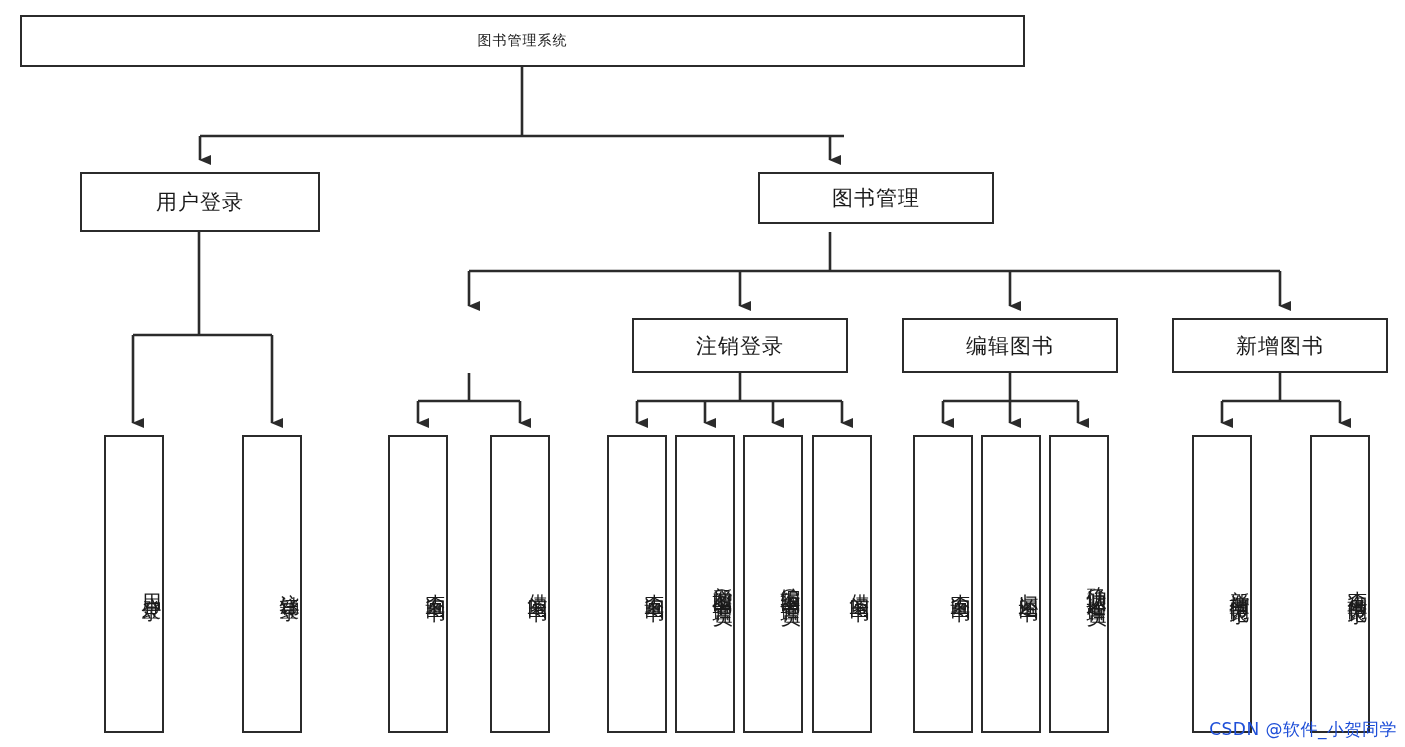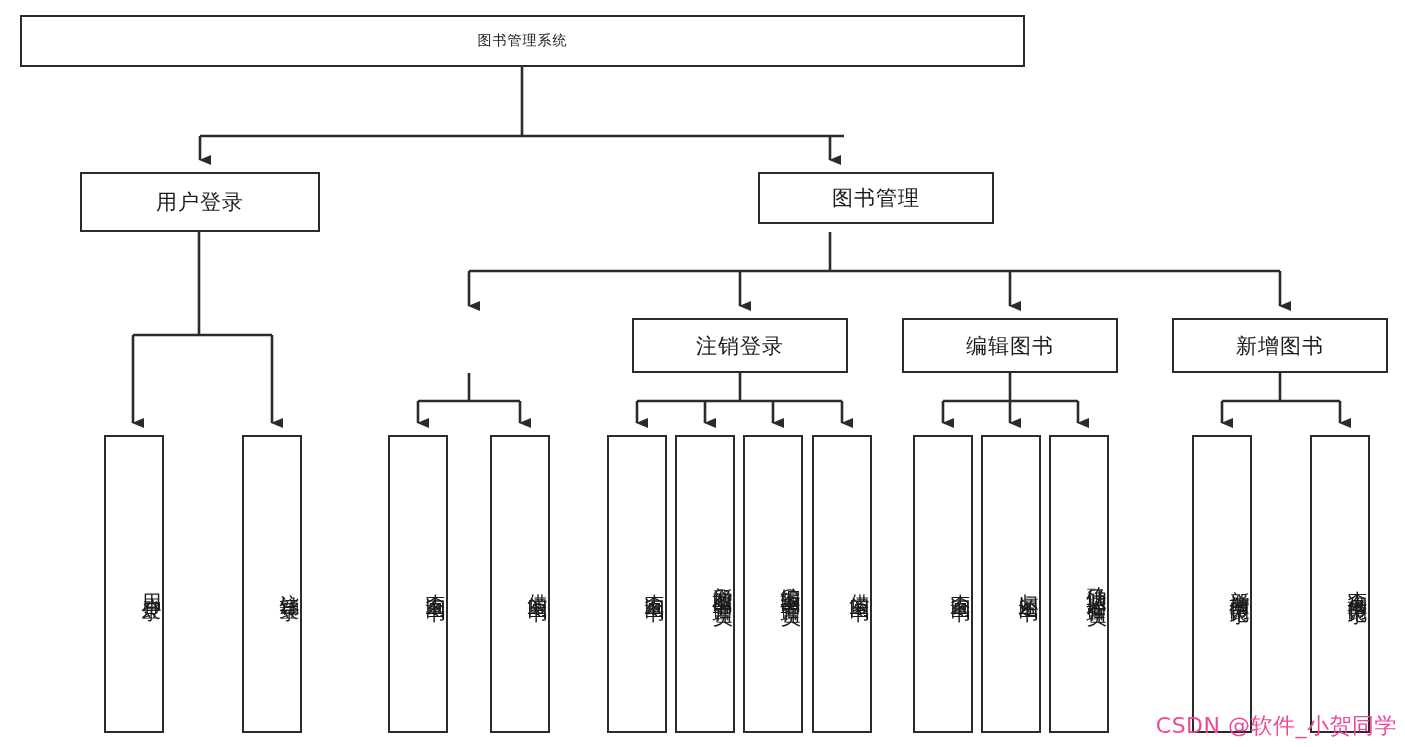--- a/index.html
+++ b/index.html
@@ -52,22 +52,22 @@
     justify-content: center;
     white-space: nowrap;
   }
   .node.root {
     font-size: 14px;
   }
   .watermark {
     position: absolute;
     right: 8px;
     bottom: 6px;
-    font-size: 22px;
-    color: #ec4899;
+    font-size: 17px;
+    color: #1d4ed8;
     letter-spacing: 0.5px;
     white-space: nowrap;
     font-family: "DejaVu Sans", "Liberation Sans", sans-serif;
   }
 </style>
 </head>
 <body>
 
 <div id="canvas">
 

